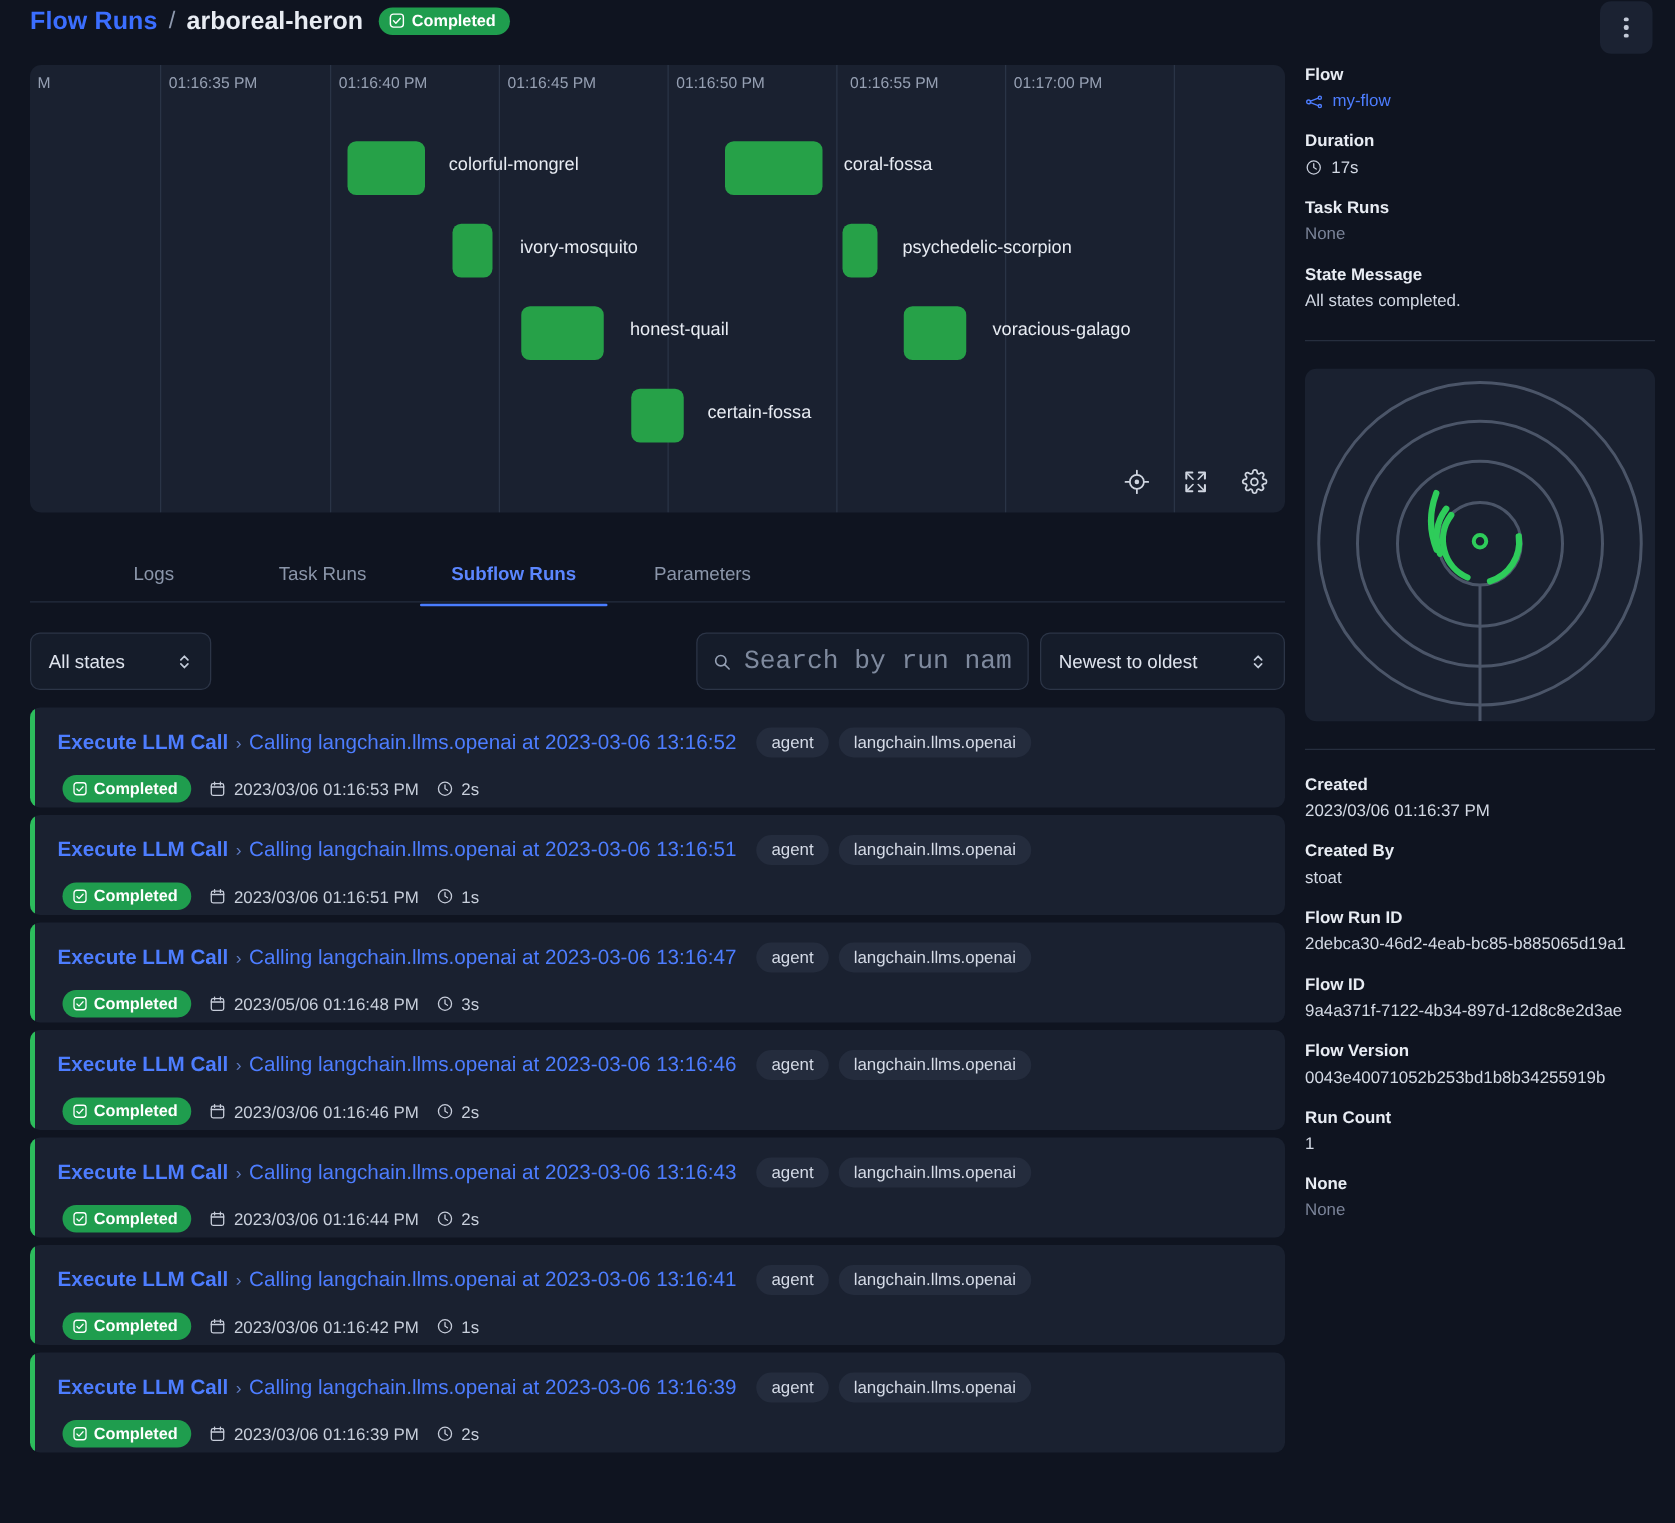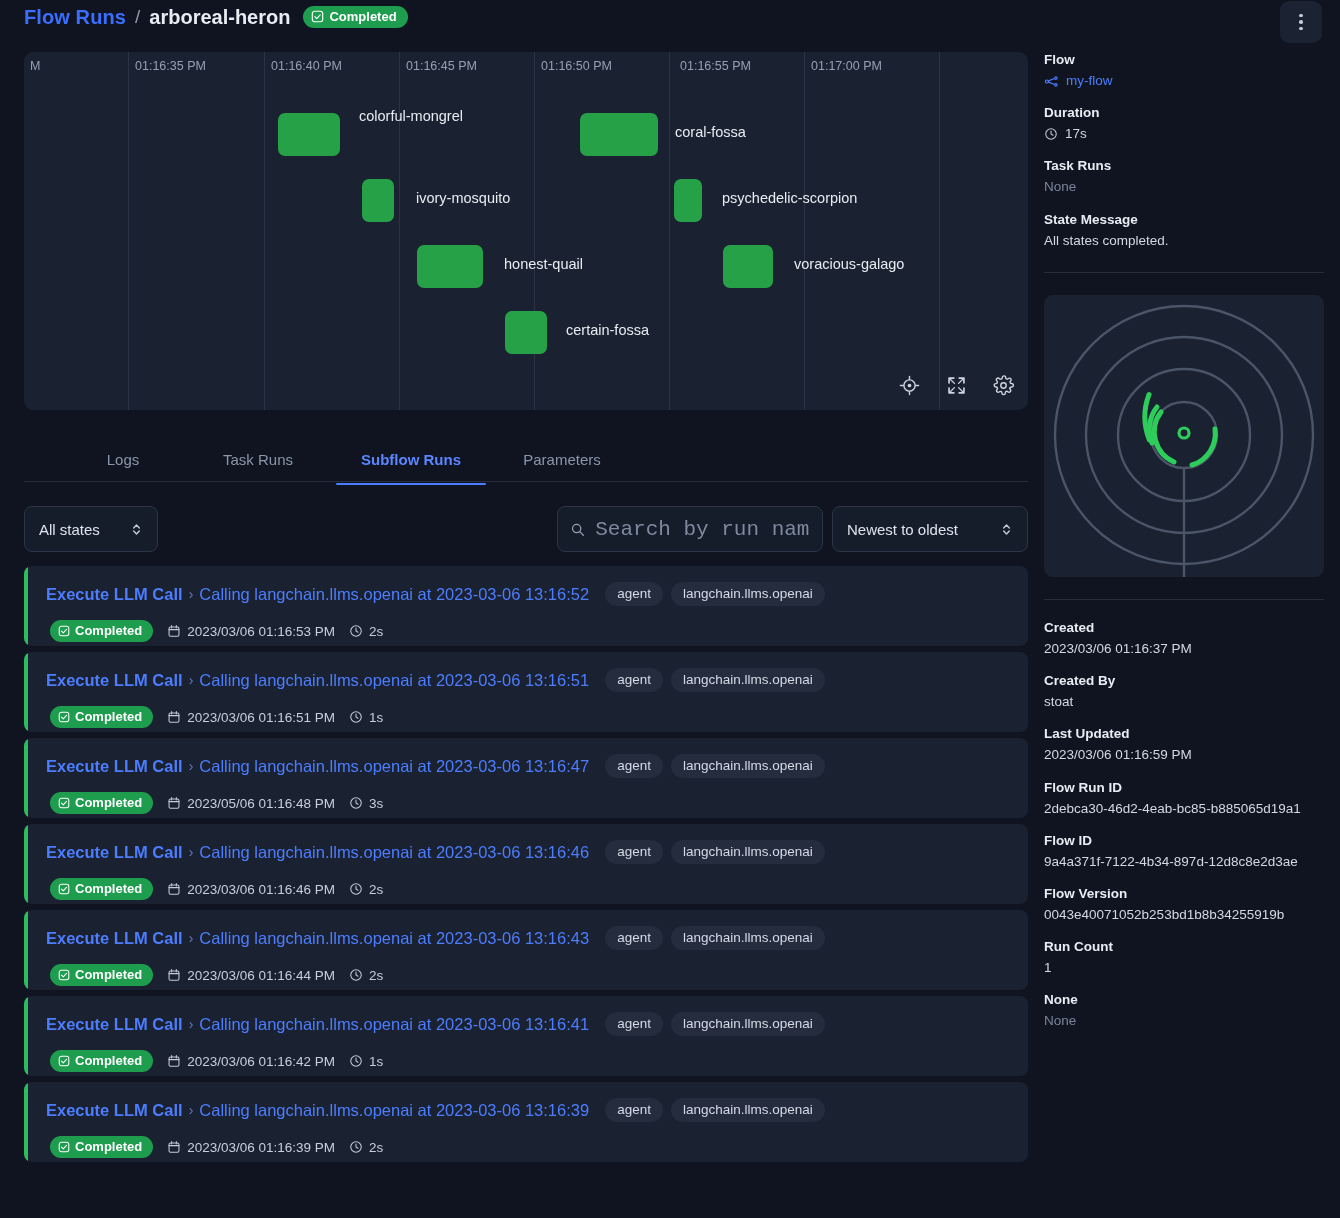--- a/index.html
+++ b/index.html
@@ -95,21 +95,21 @@
     position: absolute; left: 24px; top: 506px; width: 1004px; height: 46px;
   }
   .select-box {
     position: absolute; height: 46px;
     background: #151c2a; border: 1px solid #2c3purple;
     border: 1px solid #2c3547; border-radius: 8px;
     display: flex; align-items: center; justify-content: space-between;
     padding: 0 14px; gap: 12px; cursor: pointer;
     color: #dfe4ee; font-size: 15px;
   }
-  .sel-states { left: 0; width: 134px; gap: 16px; }
+  .sel-states { left: 0; width: 145px; gap: 16px; }
   .sel-sort   { right: 0; width: 196px; }
   .chev-ud { display:block; flex: none; }
   .search-box {
     position: absolute; left: 533px; width: 266px; height: 46px;
     background: #151c2a; border: 1px solid #2c3547; border-radius: 8px;
     display: flex; align-items: center; gap: 10px; padding: 0 12px;
   }
   .search-box input {
     background: transparent; border: none; outline: none;
     color: #7dd3fc; font-size: 21px; width: 100%;
@@ -208,21 +208,21 @@
       <div class="tl-tick" style="left: 0px;">M</div>
       <div class="tl-tick" style="left: 105px;">01:16:35 PM</div>
       <div class="tl-tick" style="left: 241px;">01:16:40 PM</div>
       <div class="tl-tick" style="left: 376px;">01:16:45 PM</div>
       <div class="tl-tick" style="left: 511px;">01:16:50 PM</div>
       <div class="tl-tick" style="left: 650px;">01:16:55 PM</div>
       <div class="tl-tick" style="left: 781px;">01:17:00 PM</div>
     </div>
   <div id="tl-bars">
       <div class="tl-bar" style="left: 254px; top: 61px; width: 62px; height: 43px; background: rgb(38, 161, 72);"></div>
-      <div class="tl-label" style="left: 335px; top: 56px;">colorful-mongrel</div>
+      <div class="tl-label" style="left: 335px; top: 72px;">colorful-mongrel</div>
       <div class="tl-bar" style="left: 556px; top: 61px; width: 78px; height: 43px; background: rgb(38, 161, 72);"></div>
       <div class="tl-label" style="left: 651px; top: 72px;">coral-fossa</div>
       <div class="tl-bar" style="left: 338px; top: 127px; width: 32px; height: 43px; background: rgb(38, 161, 72);"></div>
       <div class="tl-label" style="left: 392px; top: 138px;">ivory-mosquito</div>
       <div class="tl-bar" style="left: 650px; top: 127px; width: 28px; height: 43px; background: rgb(38, 161, 72);"></div>
       <div class="tl-label" style="left: 698px; top: 138px;">psychedelic-scorpion</div>
       <div class="tl-bar" style="left: 393px; top: 193px; width: 66px; height: 43px; background: rgb(38, 161, 72);"></div>
       <div class="tl-label" style="left: 480px; top: 204px;">honest-quail</div>
       <div class="tl-bar" style="left: 699px; top: 193px; width: 50px; height: 43px; background: rgb(38, 161, 72);"></div>
       <div class="tl-label" style="left: 770px; top: 204px;">voracious-galago</div>
@@ -576,26 +576,20 @@
           <span>2023/03/06 01:16:37 PM</span>
         </div>
       </div>
       <div class="sb-block">
         <div class="sb-label">Created By</div>
      <div class="sb-value wrapid">
           <span>stoat</span>
         </div>
       </div>
       <div class="sb-block">
-        <div class="sb-label">Last Updated</div>
-     <div class="sb-value wrapid">
-          <span>2023/03/06 01:16:59 PM</span>
-        </div>
-      </div>
-      <div class="sb-block">
         <div class="sb-label">Flow Run ID</div>
      <div class="sb-value wrapid">
           <span>2debca30-46d2-4eab-bc85-b885065d19a1</span>
         </div>
       </div>
       <div class="sb-block">
         <div class="sb-label">Flow ID</div>
      <div class="sb-value wrapid">
           <span>9a4a371f-7122-4b34-897d-12d8c8e2d3ae</span>
         </div>

